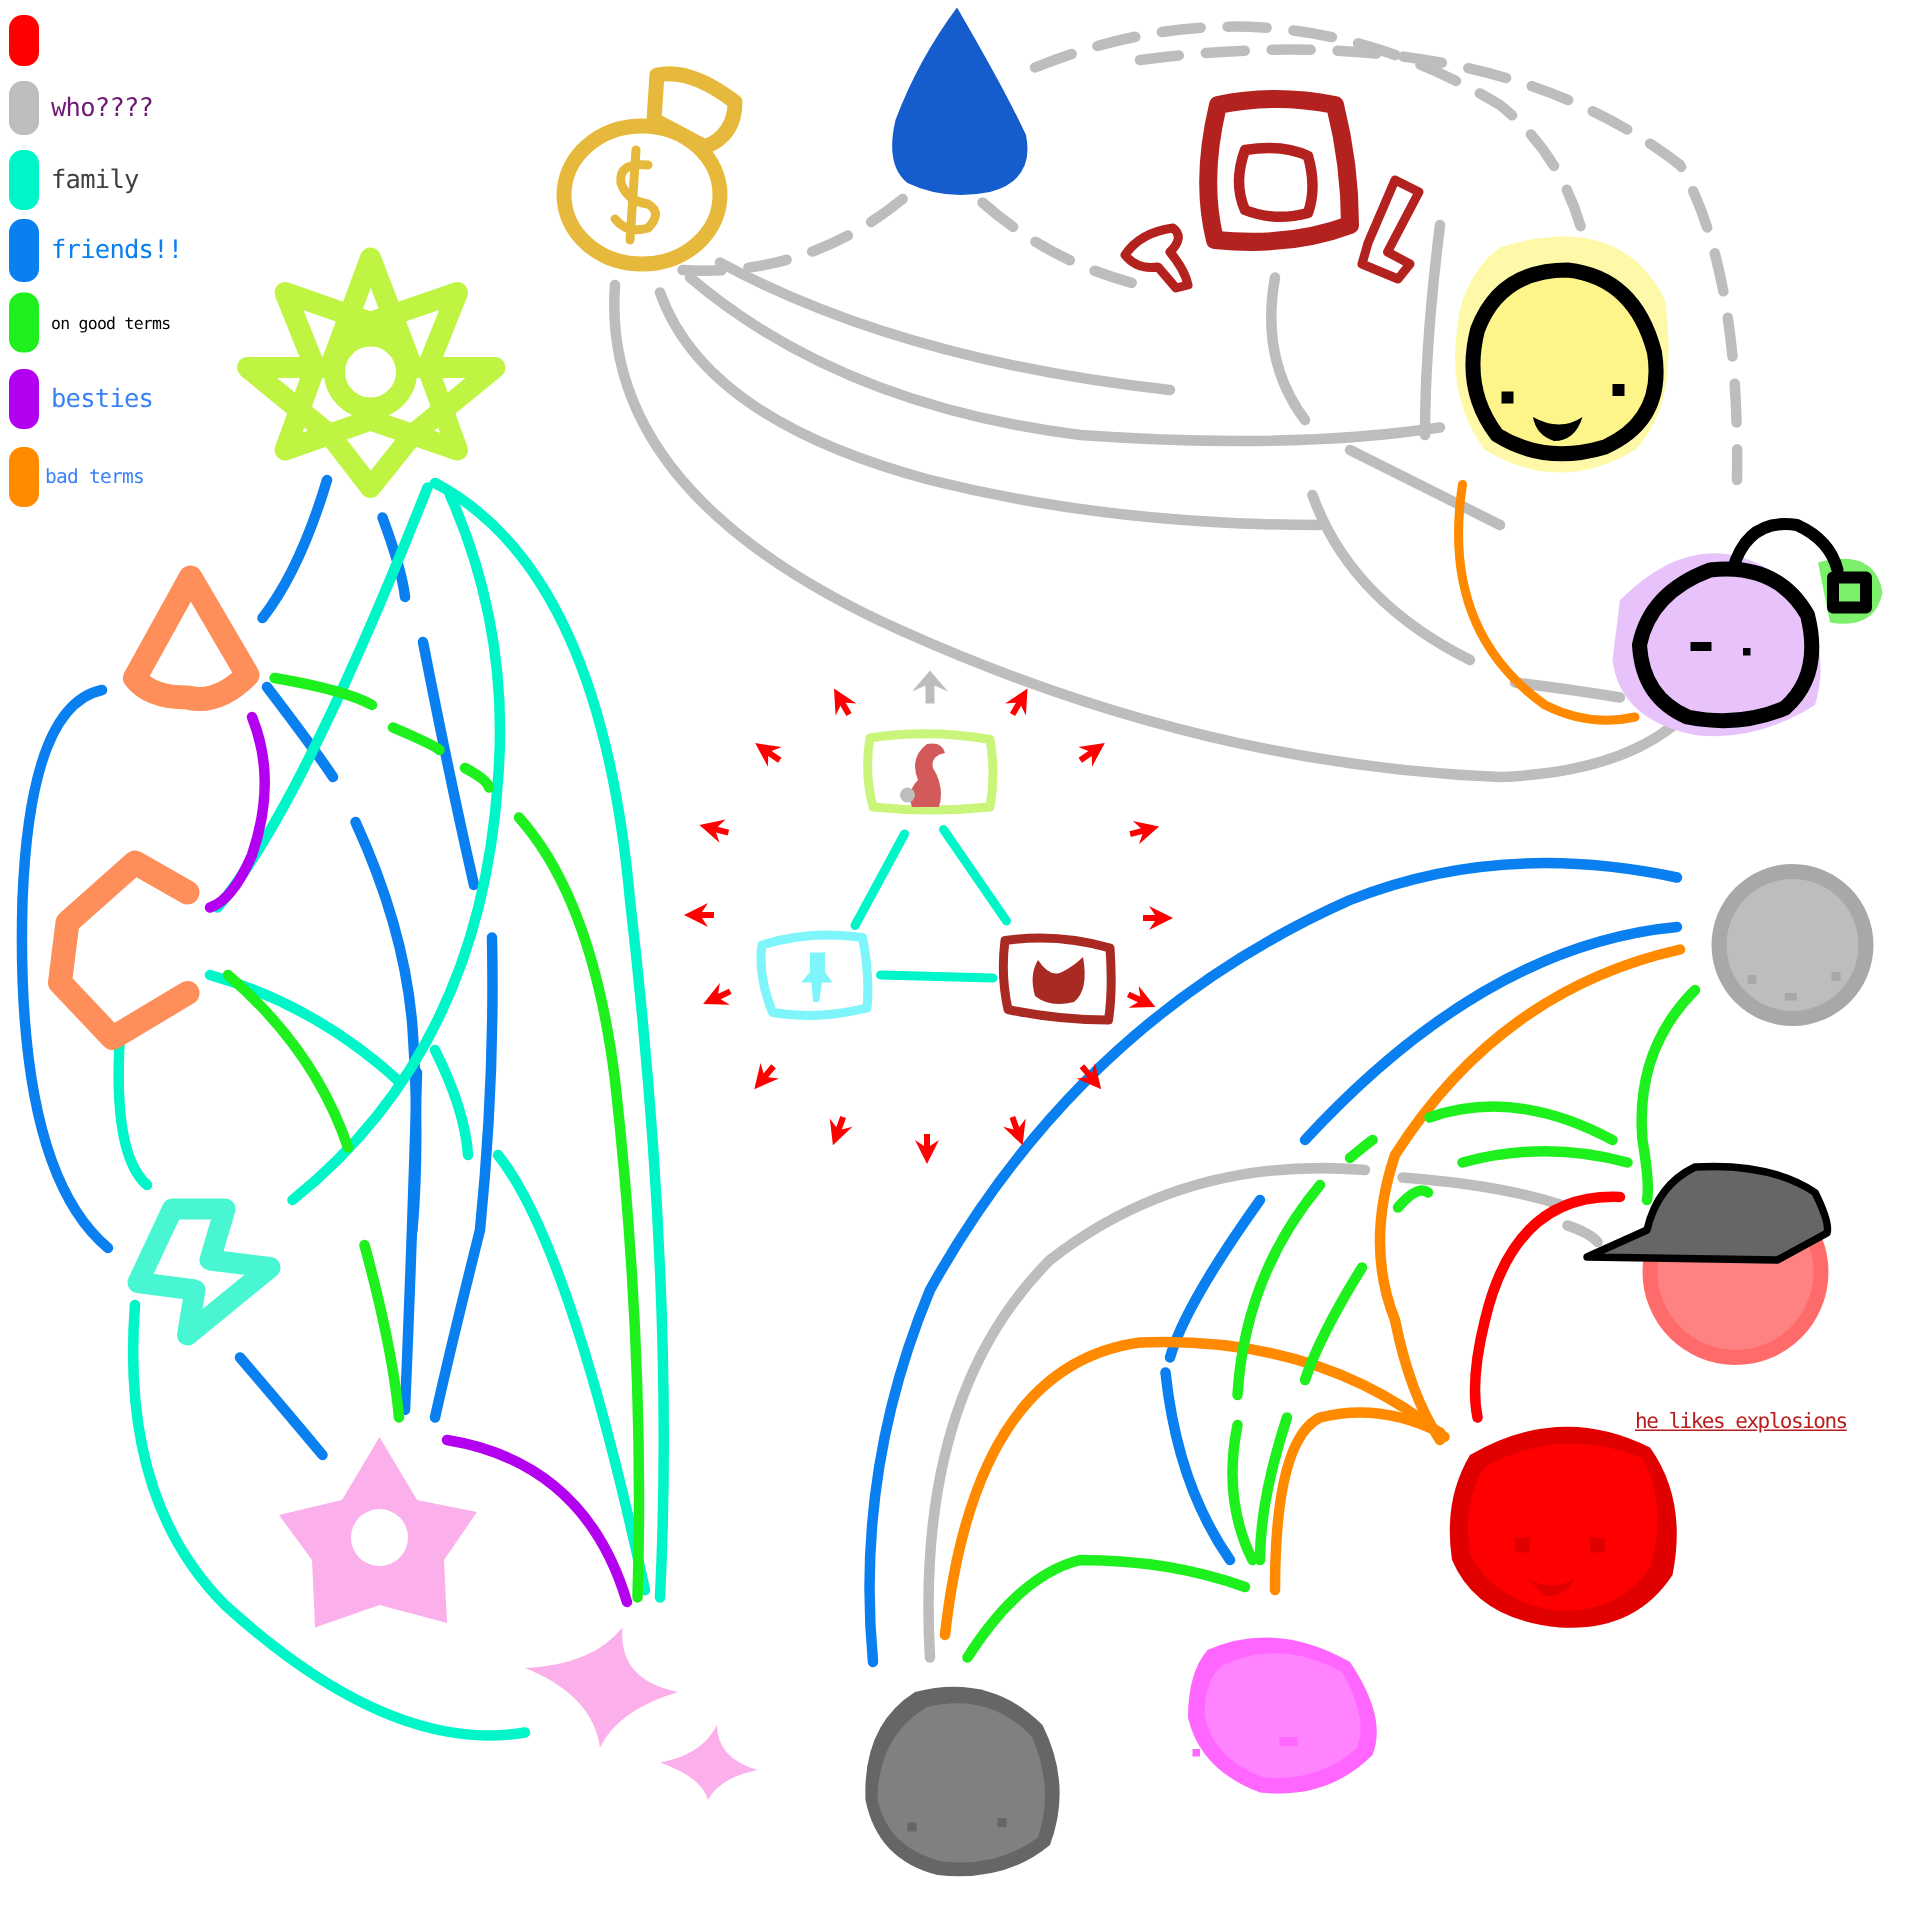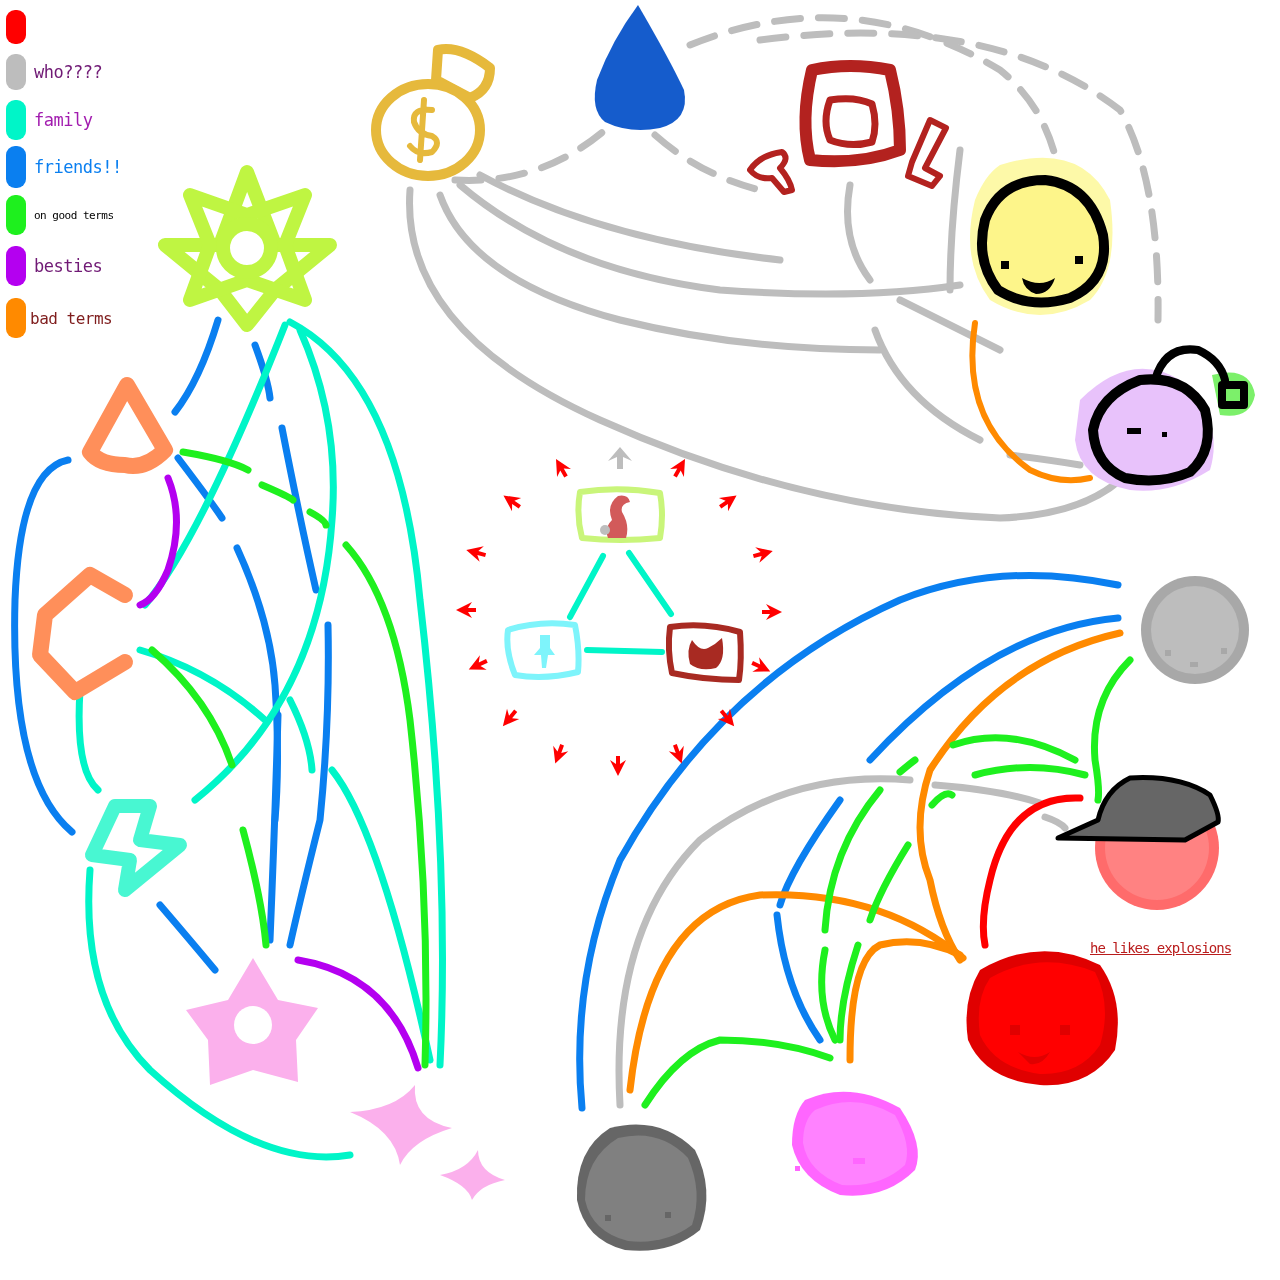--- a/index.html
+++ b/index.html
@@ -251,33 +251,33 @@
 <div class="legend">
   <div class="legend-item" style="top:0px">
     <span class="swatch" style="background:#ff0000;height:34px;"></span>
   </div>
   <div class="legend-item" style="top:44px">
     <span class="swatch" style="background:#bdbdbd;"></span>
     <span class="legend-label" style="color:#701a75;font-size:17px;">who????</span>
   </div>
   <div class="legend-item" style="top:90px">
     <span class="swatch" style="background:#00f5c8;height:40px;"></span>
-    <span class="legend-label" style="color:#a21caf;font-size:17px;">family</span>
+    <span class="legend-label" style="color:#404040;font-size:17px;">family</span>
   </div>
   <div class="legend-item" style="top:136px">
     <span class="swatch" style="background:#0a7ff0;height:42px;"></span>
     <span class="legend-label" style="color:#0a7ff0;font-size:17px;">friends!!</span>
   </div>
   <div class="legend-item" style="top:185px">
     <span class="swatch" style="background:#1ef01e;height:40px;"></span>
     <span class="legend-label" style="color:#000000;font-size:11px;">on good terms</span>
   </div>
   <div class="legend-item" style="top:236px">
     <span class="swatch" style="background:#b400f0;height:40px;"></span>
-    <span class="legend-label" style="color:#701a75;font-size:17px;">besties</span>
+    <span class="legend-label" style="color:#3b82f6;font-size:17px;">besties</span>
   </div>
   <div class="legend-item" style="top:288px">
     <span class="swatch" style="background:#ff8a00;height:40px;"></span>
-    <span class="legend-label" style="color:#7f1d1d;font-size:16px;margin-left:4px;">bad terms</span>
+    <span class="legend-label" style="color:#3b82f6;font-size:13px;margin-left:4px;">bad terms</span>
   </div>
 </div>
 
 <div class="note" style="color:#b91c1c;text-decoration:underline;">he likes explosions</div>
 
 </body></html>

